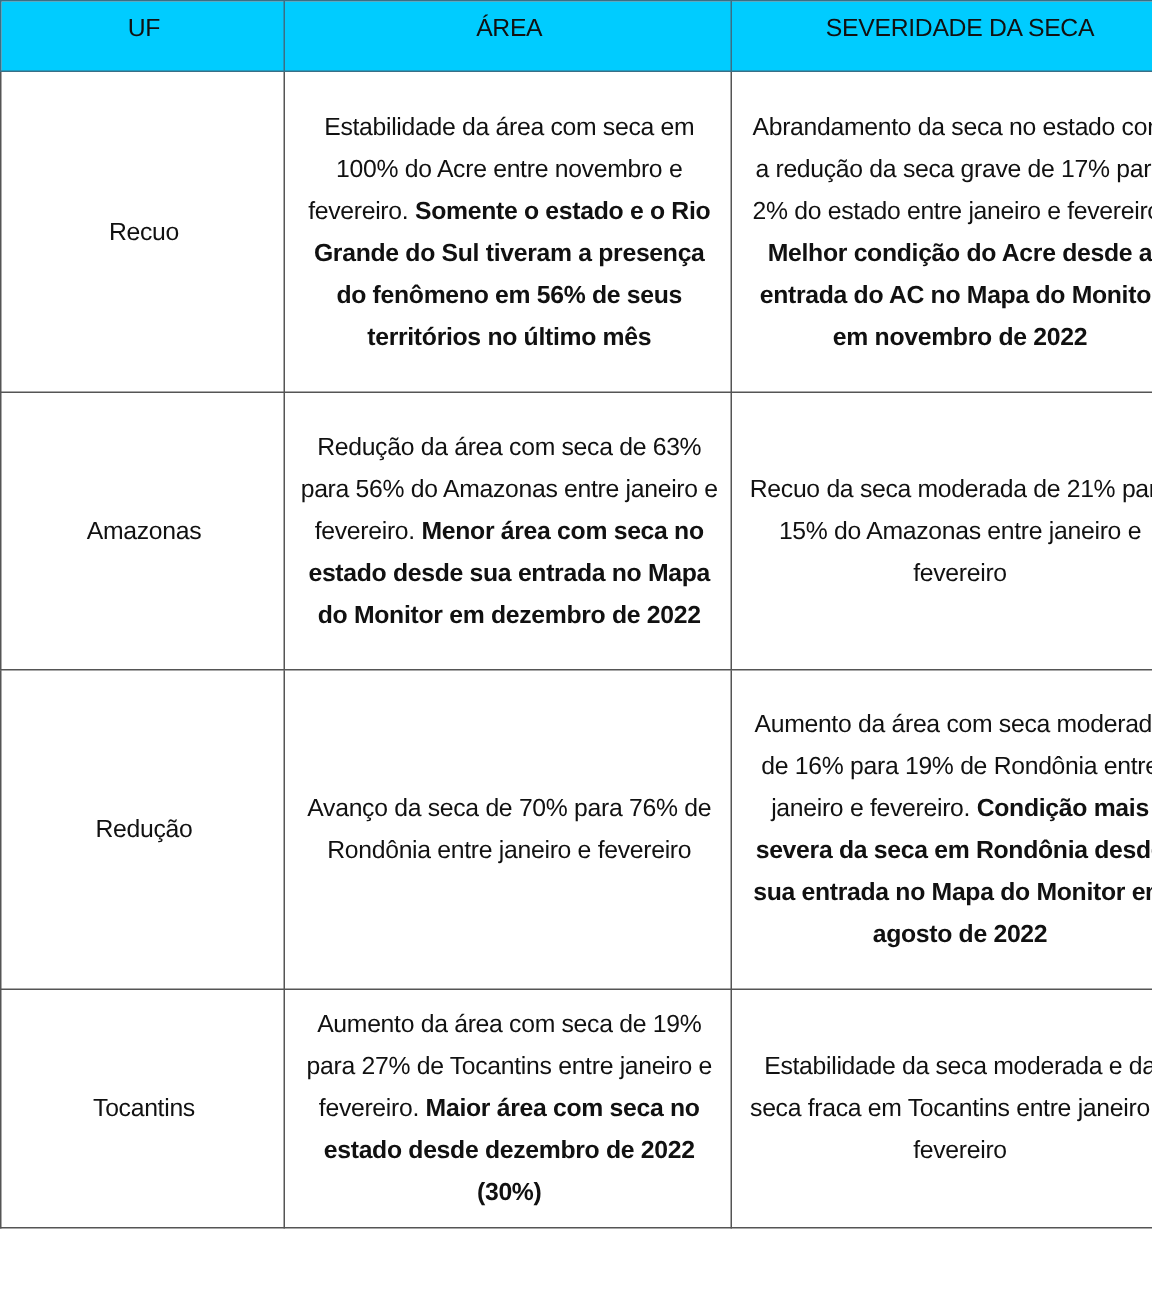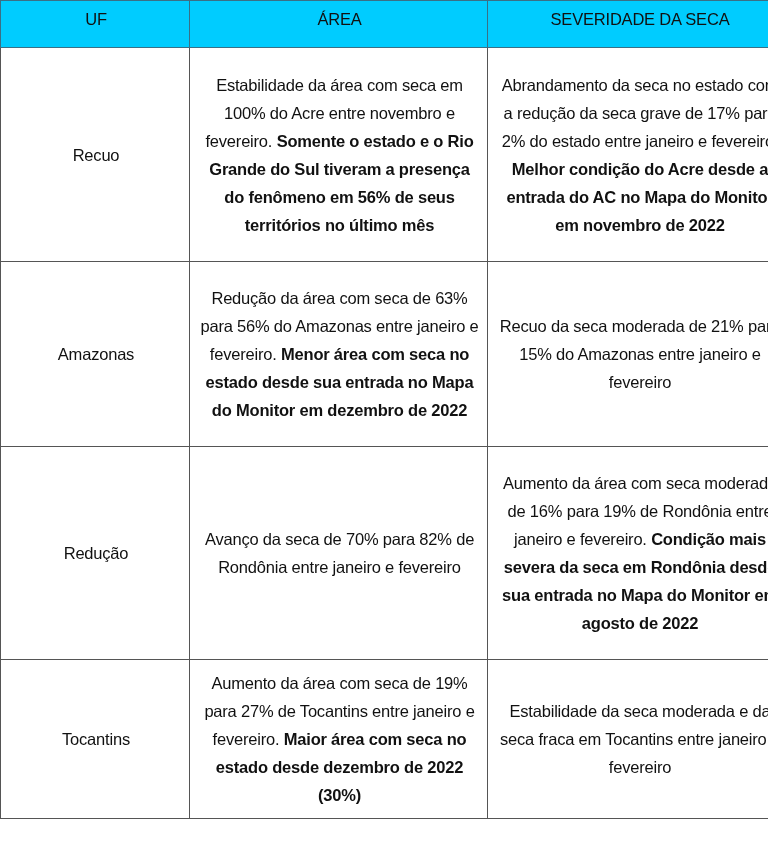--- a/index.html
+++ b/index.html
@@ -86,21 +86,21 @@
       <td class="area-cell">
           <span class="cell-text"><span>Redução da área com seca de 63% para 56% do Amazonas entre janeiro e fevereiro. </span><span class="b">Menor área com seca no estado desde sua entrada no Mapa do Monitor em dezembro de 2022</span></span>
         </td>
       <td class="sev-cell">
           <span class="cell-text"><span>Recuo da seca moderada de 21% para 15% do Amazonas entre janeiro e fevereiro</span><span class="b"></span></span>
         </td>
     </tr>
     <tr class="r3">
       <td class="uf-cell"><span>Redução</span></td>
       <td class="area-cell">
-          <span class="cell-text"><span>Avanço da seca de 70% para 82% de Rondônia entre janeiro e fevereiro</span><span class="b"></span></span>
+          <span class="cell-text"><span>Avanço da seca de 70% para 76% de Rondônia entre janeiro e fevereiro</span><span class="b"></span></span>
         </td>
       <td class="sev-cell">
           <span class="cell-text"><span>Aumento da área com seca moderada de 16% para 19% de Rondônia entre janeiro e fevereiro. </span><span class="b">Condição mais severa da seca em Rondônia desde sua entrada no Mapa do Monitor em agosto de 2022</span></span>
         </td>
     </tr>
     <tr class="r4">
       <td class="uf-cell"><span>Tocantins</span></td>
       <td class="area-cell">
           <span class="cell-text"><span>Aumento da área com seca de 19% para 27% de Tocantins entre janeiro e fevereiro. </span><span class="b">Maior área com seca no estado desde dezembro de 2022 (30%)</span></span>
         </td>

